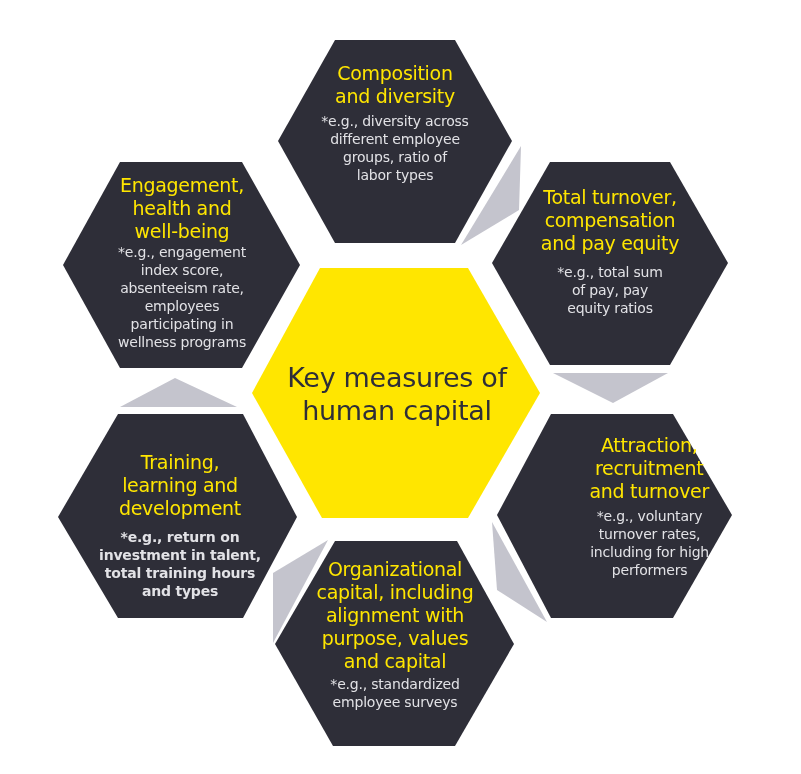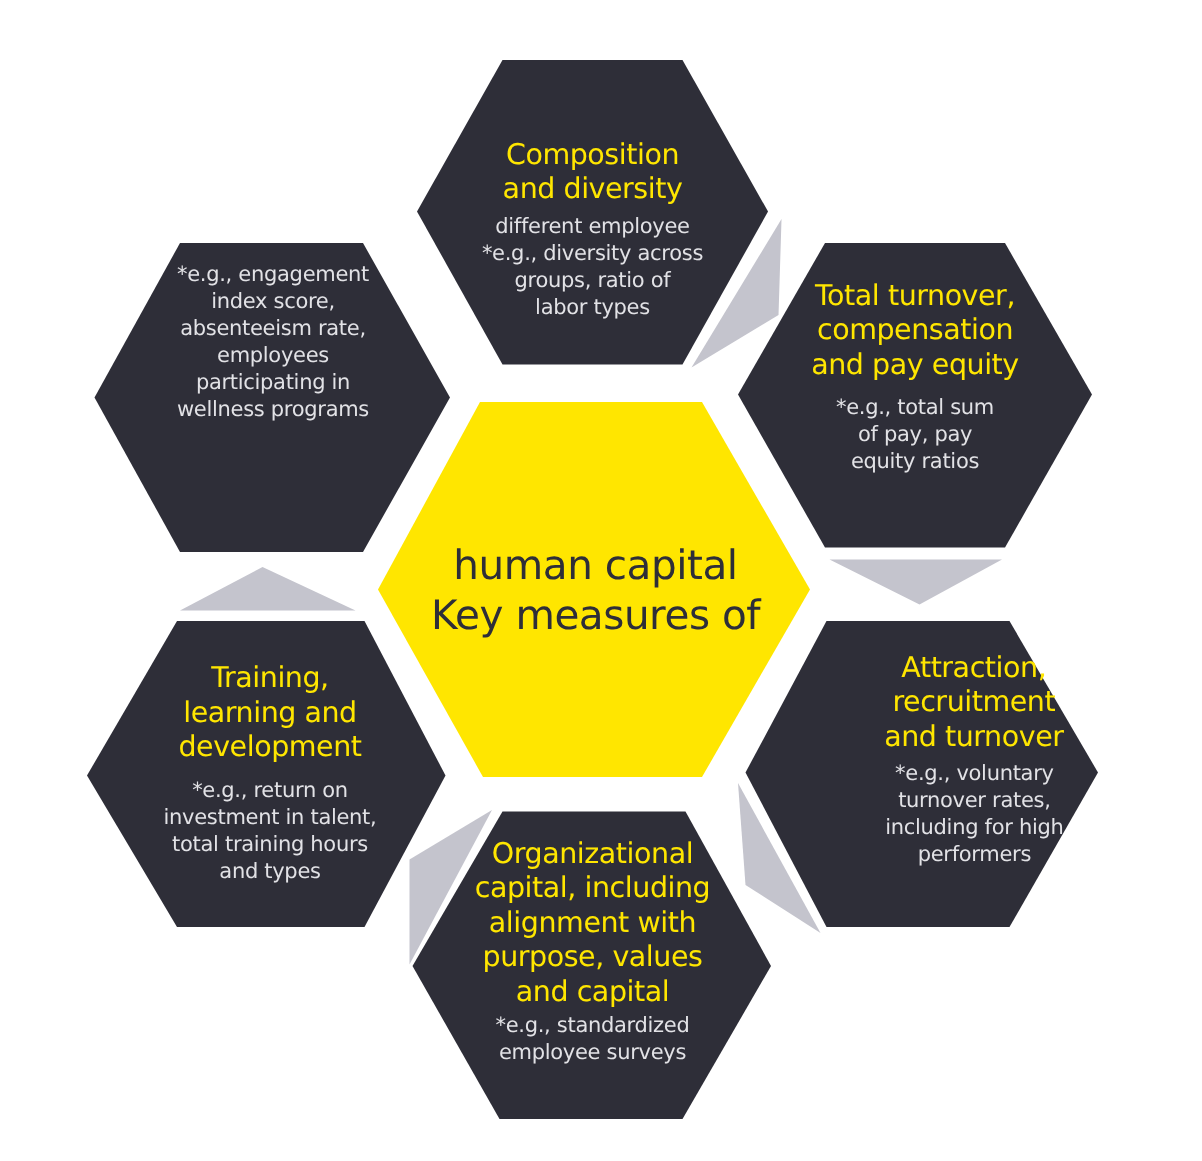--- a/index.html
+++ b/index.html
@@ -26,33 +26,33 @@
   <polygon points="492,263 550,162 670,162 728,263 670,365 550,365" fill="#2e2e38"></polygon>
   <polygon points="497,515 551,414 673,414 732,515 673,618 551,618" fill="#2e2e38"></polygon>
   <polygon points="275,644 335,541 457,541 514,644 455,746 333,746" fill="#2e2e38"></polygon>
   <polygon points="58,517 118,414 243,414 297,517 243,618 118,618" fill="#2e2e38"></polygon>
   <polygon points="63,265 120,162 242,162 300,265 242,368 120,368" fill="#2e2e38"></polygon>
   <polygon points="252,393 320,268 468,268 540,393 468,518 322,518" fill="#ffe600"></polygon>
 </svg>
 
 <div class="hex-label" style="left:272px; top:340px; width:250px; height:108px;">
   <div class="center-title">
+    <span class="line">Key measures of</span>
     <span class="line">human capital</span>
-    <span class="line">Key measures of</span>
   </div>
 </div>
 
-<div class="hex-label" style="left:300px; top:62px; width:190px; height:150px; justify-content:flex-start;margin-top:30px;">
+<div class="hex-label" style="left:300px; top:62px; width:190px; height:150px; justify-content:flex-start;">
   <div class="title">
     <span class="line">Composition</span>
     <span class="line">and diversity</span>
   </div>
   <div class="desc">
+    <span class="line">*e.g., diversity across</span>
     <span class="line">different employee</span>
-    <span class="line">*e.g., diversity across</span>
     <span class="line">groups, ratio of</span>
     <span class="line">labor types</span>
   </div>
 </div>
 
 <div class="hex-label" style="left:515px; top:186px; width:190px; height:160px; justify-content:flex-start;">
   <div class="title">
     <span class="line">Total turnover,</span>
     <span class="line">compensation</span>
     <span class="line">and pay equity</span>
@@ -85,35 +85,40 @@
     <span class="line">alignment with</span>
     <span class="line">purpose, values</span>
     <span class="line">and capital</span>
   </div>
   <div class="desc" style="margin-top:2px;">
     <span class="line">*e.g., standardized</span>
     <span class="line">employee surveys</span>
   </div>
 </div>
 
-<div class="hex-label" style="left:82px; top:430px; width:196px; height:170px; justify-content:center;">
+<div class="hex-label" style="left:82px; top:430px; width:196px; height:170px; justify-content:flex-end;">
   <div class="title">
     <span class="line">Training,</span>
     <span class="line">learning and</span>
     <span class="line">development</span>
   </div>
-  <div class="desc" style="margin-top:8px;">
+  <div class="desc" style="margin-top:8px;font-weight:bold;">
     <span class="line">*e.g., return on</span>
     <span class="line">investment in talent,</span>
     <span class="line">total training hours</span>
     <span class="line">and types</span>
   </div>
 </div>
 
 <div class="hex-label" style="left:84px; top:174px; width:196px; height:190px; justify-content:flex-start;">
+  <div class="title">
+    <span class="line">Engagement,</span>
+    <span class="line">health and</span>
+    <span class="line">well-being</span>
+  </div>
   <div class="desc" style="margin-top:0px;">
     <span class="line">*e.g., engagement</span>
     <span class="line">index score,</span>
     <span class="line">absenteeism rate,</span>
     <span class="line">employees</span>
     <span class="line">participating in</span>
     <span class="line">wellness programs</span>
   </div>
 </div>
 

